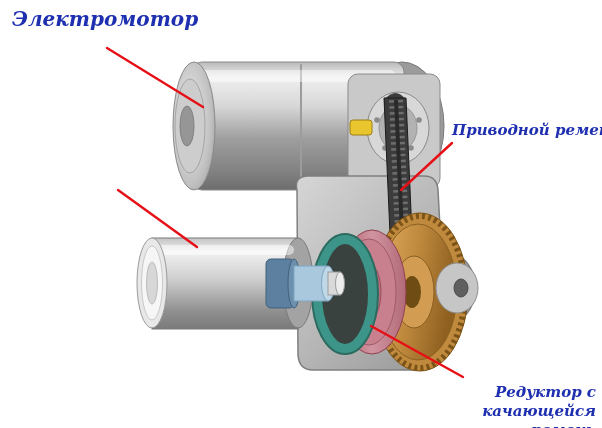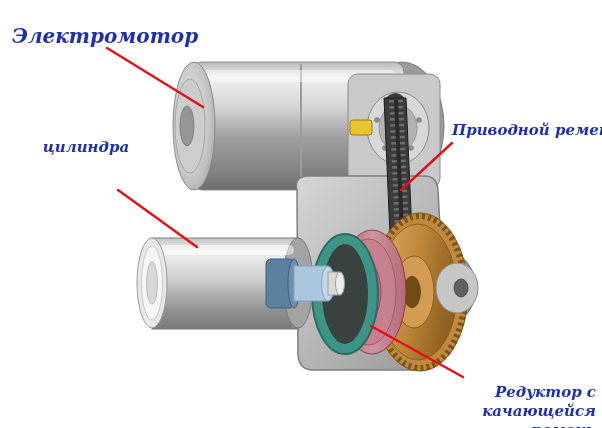--- a/index.html
+++ b/index.html
@@ -10,21 +10,21 @@
   .stage svg { position:absolute; left:0; top:0; display:block; }
   .label {
     position:absolute;
     color:var(--label-blue,#1e2fb0);
     font-style:italic;
     font-weight:bold;
     line-height:1.25;
     font-family:"DejaVu Serif", serif;
   }
   .lline { display:block; }
-  .label-motor   { left:12px;  top:24px;  font-size:20px; white-space:nowrap; }
+  .label-motor   { left:12px;  top:7px;  font-size:20px; white-space:nowrap; }
   .label-piston  { left:0px;   top:138px; width:172px; font-size:15px; text-align:center; }
   .label-belt    { left:452px; top:121px; font-size:15px; white-space:nowrap; }
   .label-reducer { left:420px; top:366px; width:176px; font-size:15px; text-align:right;margin-top:17px; }
 </style>
 </head>
 <body>
 
 <div class="stage">
 
   <svg viewBox="0 0 602 428" width="602" height="428" xmlns="http://www.w3.org/2000/svg">
@@ -146,21 +146,20 @@
       <line x1="452" y1="143" x2="401" y2="190"></line>
       <line x1="463" y1="377" x2="371" y2="326"></line>
     </g>
   </svg>
 
   <div class="label label-motor">
     <span class="lline">Электромотор</span>
   </div>
 
   <div class="label label-piston">
-    <span class="lline">цилиндра</span>
   </div>
 
   <div class="label label-belt">
     <span class="lline">Приводной ремень</span>
   </div>
 
   <div class="label label-reducer">
     <span class="lline">Редуктор с</span>
     <span class="lline">качающейся ремень</span>
   </div>

